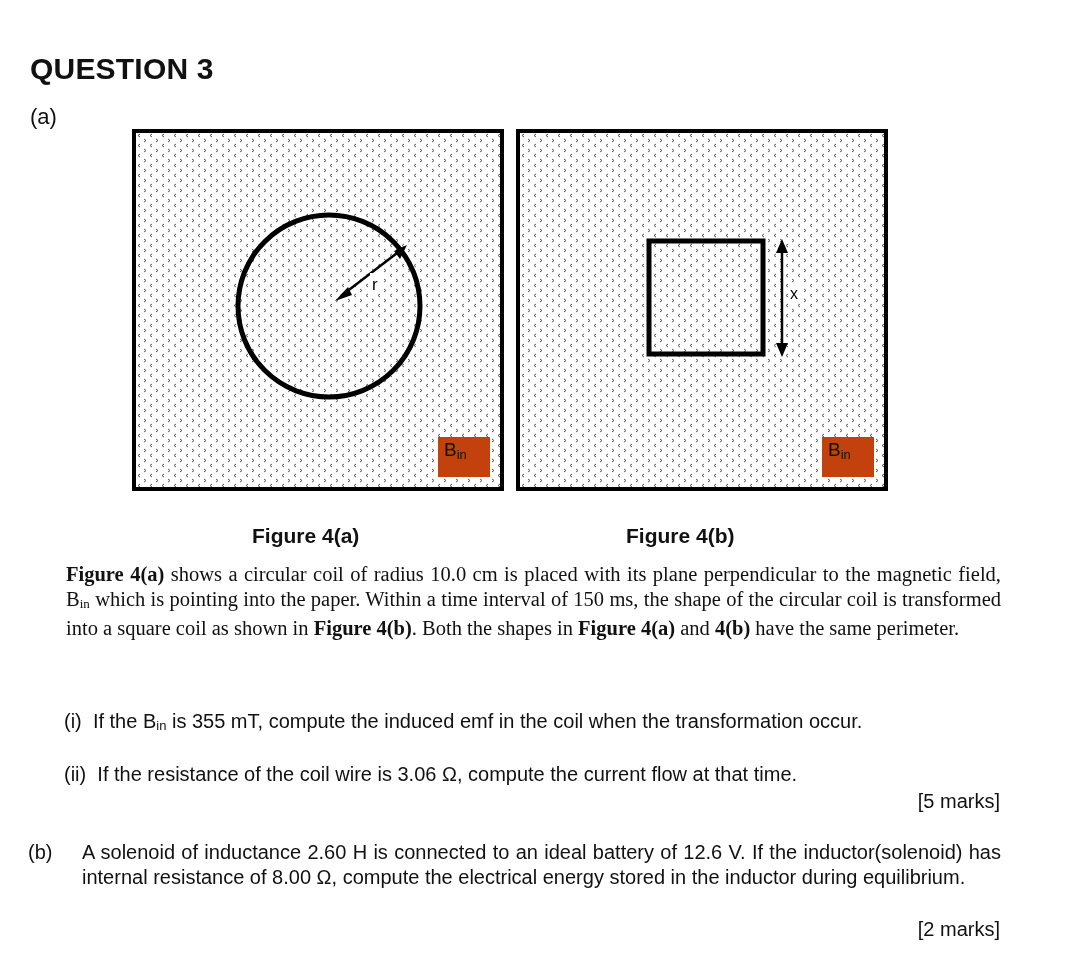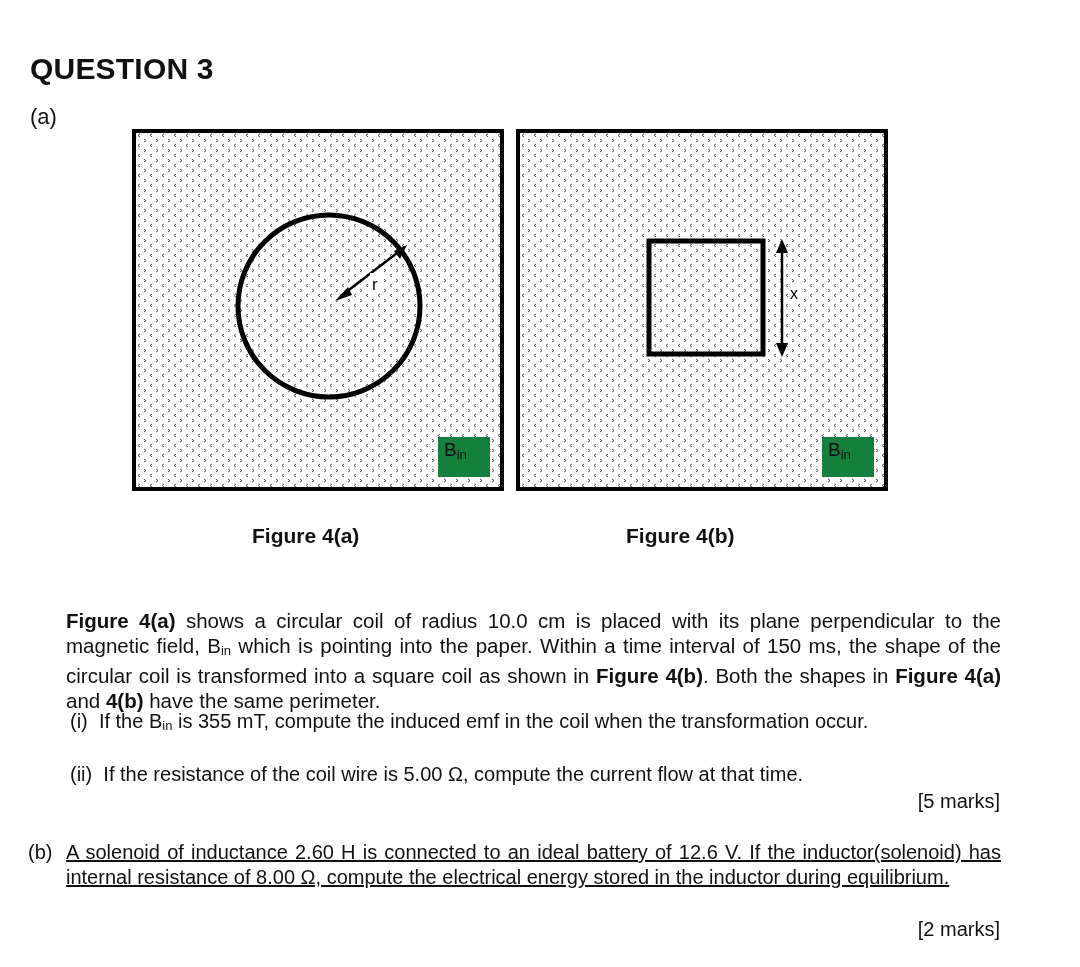--- a/index.html
+++ b/index.html
@@ -6,27 +6,27 @@
   body { width:1080px; height:967px; position:relative; overflow:hidden;
          font-family:"Liberation Sans", sans-serif; color:#111; }
   .abs { position:absolute; }
   .qtitle { left:30px; top:52px; font-size:30px; font-weight:bold; letter-spacing:0.2px; }
   .part-a-label { left:30px; top:104px; font-size:22px; }
   .fig { position:absolute; top:129px; width:372px; height:362px; border:4px solid #000; box-sizing:border-box;
          background-color:#fff; overflow:hidden; }
   .fig-a { left:132px; }
   .fig-b { left:516px; }
   .fig svg.bg { position:absolute; left:0; top:0; }
-  .bin-box { position:absolute; background:#15803d; font-size:19px; padding:2px 6px; }
+  .bin-box { position:absolute; background:#c2410c; font-size:19px; padding:2px 6px; }
   .bin-box sub { font-size:13px; vertical-align:-3px; }
   .caption { position:absolute; top:524px; font-size:21px; font-weight:bold; }
-  .para { position:absolute; left:66px; top:608px; width:935px; font-size:20.5px; line-height:25px; text-align:justify; }
+  .para { position:absolute; left:66px; top:562px; width:935px; font-size:20.5px; line-height:25px; text-align:justify;font-family:Liberation Serif, serif; }
   .para b { font-weight:bold; }
   .sub-in { font-size:13px; vertical-align:-2px; }
-  .item { position:absolute; left:70px; font-size:20px; }
+  .item { position:absolute; left:64px; font-size:20px; }
   .marks { position:absolute; right:80px; font-size:20px; }
   .partb { position:absolute; left:66px; top:840px; width:935px; font-size:20px; line-height:25px; }
   .partb .lbl { position:absolute; left:0; top:0; }
   .partb .txt { margin-left:33px; text-align:justify; }
 </style>
 </head>
 <body>
 
 <div class="abs qtitle">QUESTION 3</div>
 <div class="abs part-a-label">(a)</div>
@@ -78,23 +78,23 @@
 
 <div class="para">
   <b>Figure 4(a)</b><span> shows a circular coil of radius 10.0 cm is placed with its plane perpendicular to the magnetic field, B</span><span class="sub-in">in</span><span> which is pointing into the paper. Within a time interval of 150 ms, the shape of the circular coil is transformed into a square coil as shown in </span><b>Figure 4(b)</b><span>. Both the shapes in </span><b>Figure 4(a)</b><span> and </span><b>4(b)</b><span> have the same perimeter.</span>
 </div>
 
 <div class="item" style="top:710px;">
   <span>(i)</span>&nbsp;&nbsp;<span>If the B</span><span class="sub-in">in</span><span> is 355 mT, compute the induced emf in the coil when the transformation occur.</span>
 </div>
 
 <div class="item" style="top:763px;">
-  <span>(ii)</span>&nbsp;&nbsp;<span>If the resistance of the coil wire is 5.00 Ω, compute the current flow at that time.</span>
+  <span>(ii)</span>&nbsp;&nbsp;<span>If the resistance of the coil wire is 3.06 Ω, compute the current flow at that time.</span>
 </div>
 
 <div class="marks" style="top:790px;">[5 marks]</div>
 
 <div class="partb">
   <span class="lbl" style="left:-38px;">(b)</span>
-  <div class="txt" style="margin-left:0;text-decoration:underline;">A solenoid of inductance 2.60 H is connected to an ideal battery of 12.6 V. If the inductor(solenoid) has internal resistance of 8.00 Ω, compute the electrical energy stored in the inductor during equilibrium.</div>
+  <div class="txt" style="margin-left:16px;">A solenoid of inductance 2.60 H is connected to an ideal battery of 12.6 V. If the inductor(solenoid) has internal resistance of 8.00 Ω, compute the electrical energy stored in the inductor during equilibrium.</div>
 </div>
 
 <div class="marks" style="top:918px;">[2 marks]</div>
 
 </body></html>

